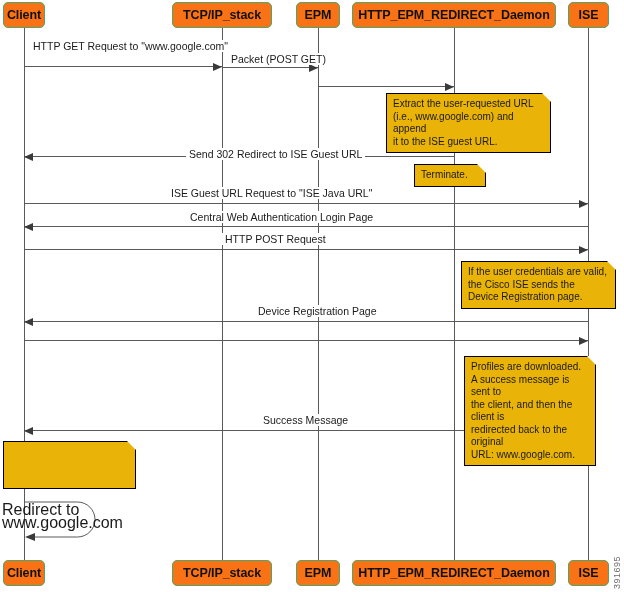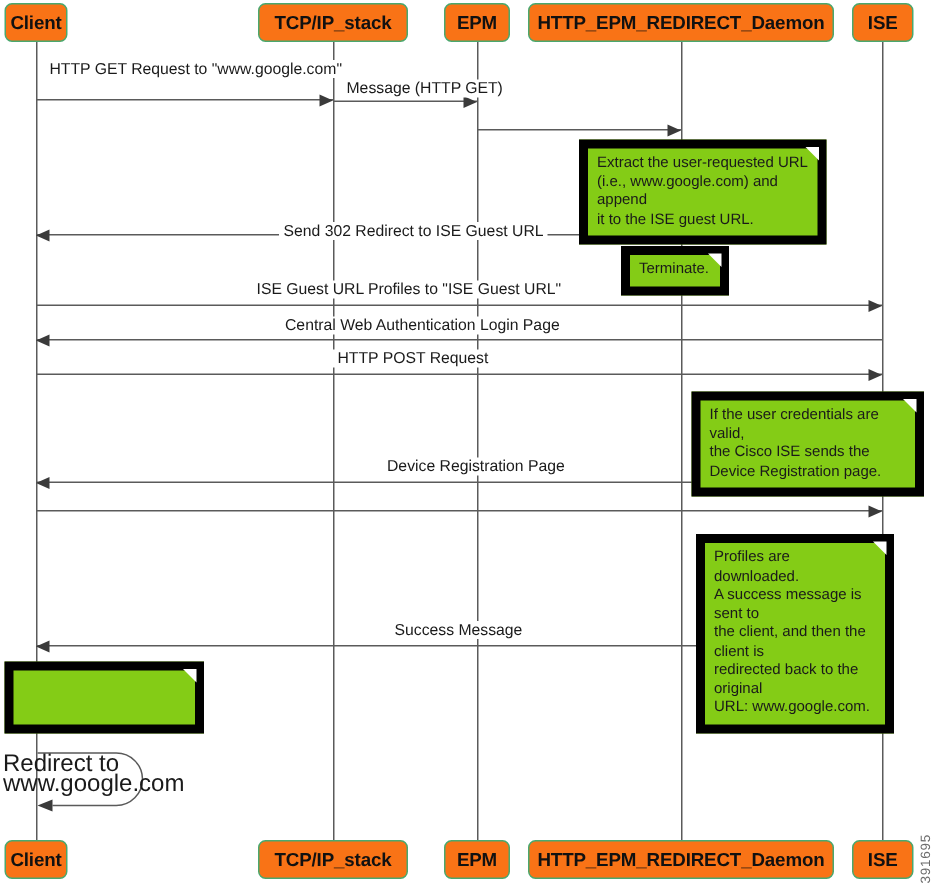--- a/index.html
+++ b/index.html
@@ -61,22 +61,22 @@
     position: absolute;
     font-size: 10.5px;
     color: #1a1a1a;
     white-space: nowrap;
     background: #ffffff;
     padding: 0 3px;
     line-height: 12px;
   }
   .note {
     position: absolute;
-    background: #84cc16;
-    border: 6px solid #000000;
+    background: #eab308;
+    border: 1px solid #000000;
     color: #1a1a1a;
     font-size: 10px;
     line-height: 12.5px;
     padding: 4px 6px 4px 6px;
     box-sizing: border-box;
     white-space: pre-line;
   }
   .note .fold {
     position: absolute;
     top: -1px;
@@ -115,29 +115,29 @@
       <div class="lifeline" style="left: 318px; top: 28px; height: 532px;"></div>
       <div class="lifeline" style="left: 454px; top: 28px; height: 532px;"></div>
       <div class="lifeline" style="left: 588px; top: 28px; height: 532px;"></div>
     </div>
   <div id="messages-layer">
       <div class="msg" style="left: 24px; top: 66px; width: 198px;"></div>
       <div class="arrowhead right" style="top: 62.5px; left: 213px;"></div>
       <div class="msg-label" style="left: 30px; top: 40px;">HTTP GET Request to "www.google.com"</div>
       <div class="msg" style="left: 222px; top: 67px; width: 96px;"></div>
       <div class="arrowhead right" style="top: 63.5px; left: 309px;"></div>
-      <div class="msg-label" style="left: 228px; top: 53px;">Message (HTTP GET)</div>
+      <div class="msg-label" style="left: 228px; top: 53px;">Packet (POST GET)</div>
       <div class="msg" style="left: 318px; top: 86px; width: 136px;"></div>
       <div class="arrowhead right" style="top: 82.5px; left: 445px;"></div>
       <div class="msg" style="left: 24px; top: 156px; width: 430px;"></div>
       <div class="arrowhead left" style="top: 152.5px; left: 24px;"></div>
       <div class="msg-label" style="left: 186px; top: 148px;">Send 302 Redirect to ISE Guest URL</div>
       <div class="msg" style="left: 24px; top: 203px; width: 564px;"></div>
       <div class="arrowhead right" style="top: 199.5px; left: 579px;"></div>
-      <div class="msg-label" style="left: 168px; top: 187px;">ISE Guest URL Profiles to "ISE Guest URL"</div>
+      <div class="msg-label" style="left: 168px; top: 187px;">ISE Guest URL Request to "ISE Java URL"</div>
       <div class="msg" style="left: 24px; top: 226px; width: 564px;"></div>
       <div class="arrowhead left" style="top: 222.5px; left: 24px;"></div>
       <div class="msg-label" style="left: 187px; top: 211px;">Central Web Authentication Login Page</div>
       <div class="msg" style="left: 24px; top: 249px; width: 564px;"></div>
       <div class="arrowhead right" style="top: 245.5px; left: 579px;"></div>
       <div class="msg-label" style="left: 222px; top: 233px;">HTTP POST Request</div>
       <div class="msg" style="left: 24px; top: 321px; width: 564px;"></div>
       <div class="arrowhead left" style="top: 317.5px; left: 24px;"></div>
       <div class="msg-label" style="left: 255px; top: 305px;">Device Registration Page</div>
       <div class="msg" style="left: 24px; top: 340px; width: 564px;"></div>

